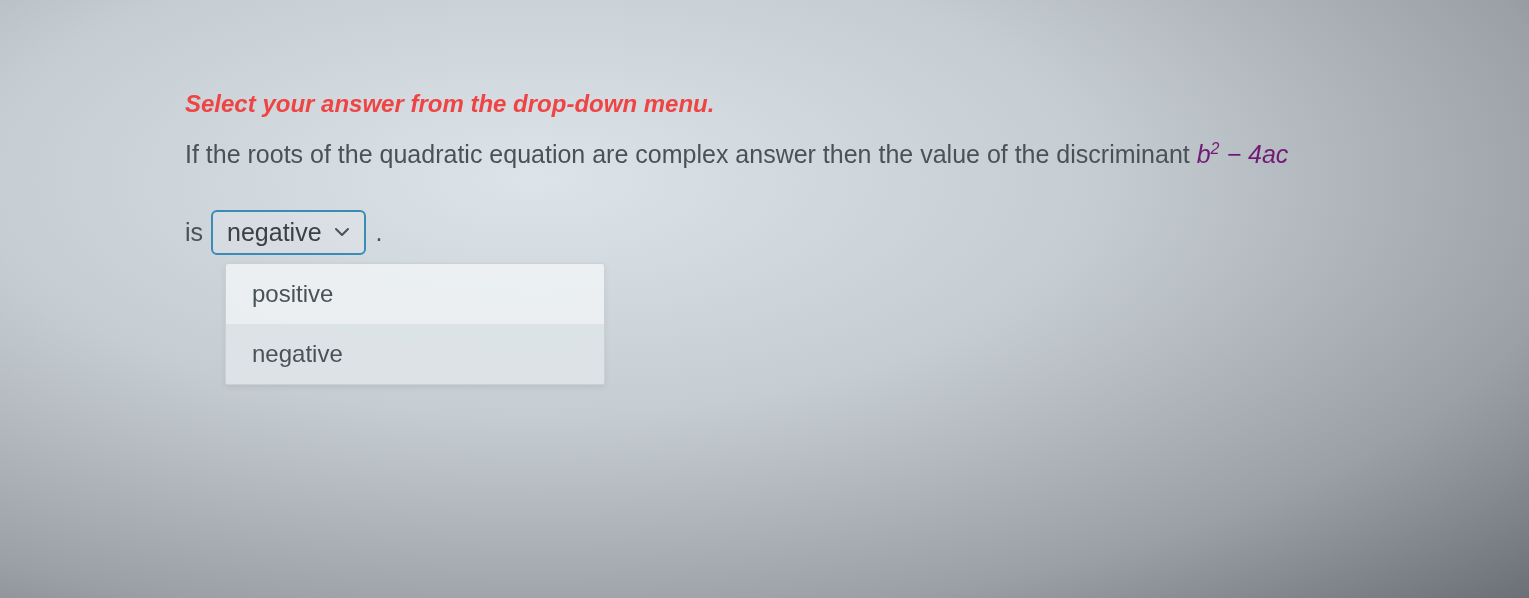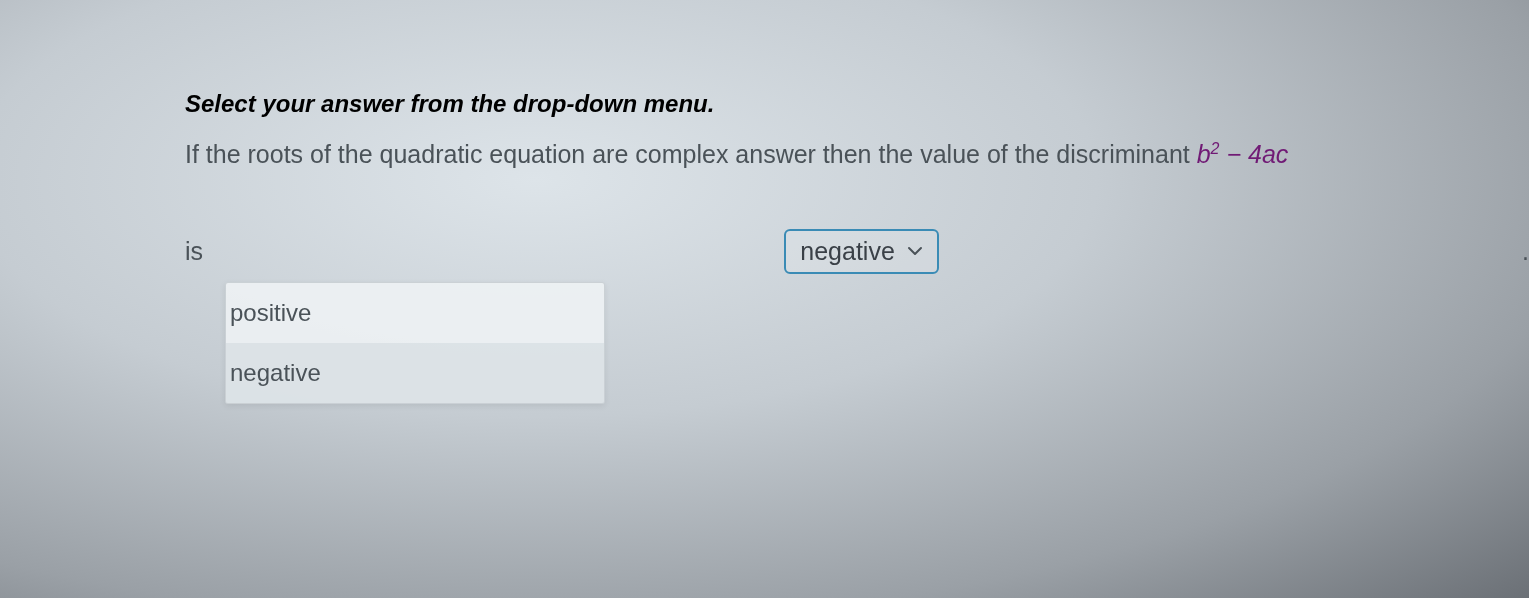--- a/index.html
+++ b/index.html
@@ -13,44 +13,44 @@
       background: radial-gradient(ellipse at 35% 30%, #dde4e9 0%, #c5ccd2 40%, #9aa0a6 75%, #6b7076 100%);
       font-family: Arial, Helvetica, sans-serif;
       padding: 90px 0 0 185px;
       position: relative;
       overflow: hidden;
     }
     .instruction {
       font-size: 24px;
       font-weight: bold;
       font-style: italic;
-      color: #000000;
+      color: #ef4444;
       margin-bottom: 18px;
     }
     .question-text {
       font-size: 25px;
       color: #4a5258;
       line-height: 1.5;
     }
     .formula {
       font-style: italic;
       font-size: 25px;
       color: #701a75;
     }
     .formula sup {
       font-size: 16px;
       vertical-align: super;
     }
     .answer-row {
-      margin-top: 55px;
+      margin-top: 36px;
       display: flex;
       align-items: center;
+      gap: 8px;
       font-size: 25px;
       color: #4a5258;
-      justify-content: space-between;
     }
     .is-label {
       font-size: 25px;
       color: #4a5258;
     }
     .dropdown-box {
       border: 2px solid #3a8bb5;
       border-radius: 6px;
       padding: 6px 14px;
       display: flex;
@@ -76,21 +76,21 @@
     .dropdown-list {
       margin-top: 8px;
       margin-left: 40px;
       width: 380px;
       background: rgba(240,243,246,0.85);
       border: 1px solid rgba(180,188,194,0.6);
       border-radius: 3px;
       box-shadow: 0 2px 6px rgba(0,0,0,0.08);
     }
     .dropdown-item {
-      padding: 16px 4px;
+      padding: 16px 26px;
       font-size: 24px;
       color: #4a5258;
       cursor: pointer;
     }
     .dropdown-item.selected {
       background: rgba(210,218,224,0.6);
     }
   </style>
 </head>
 <body>

